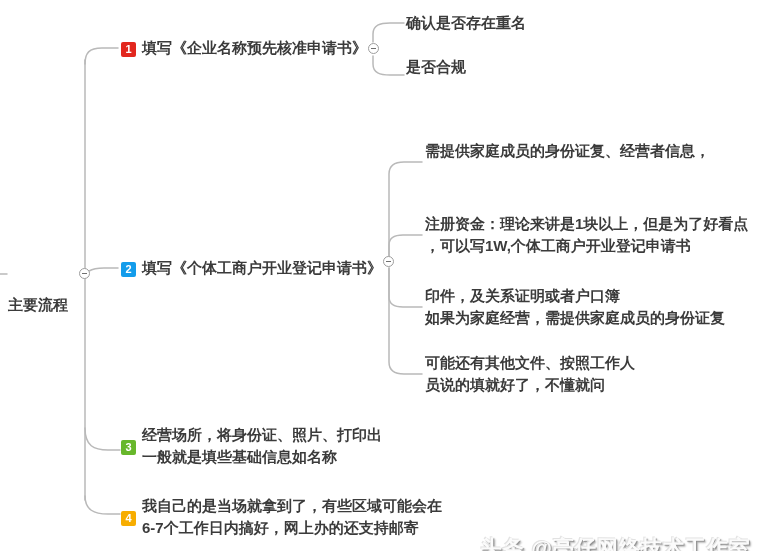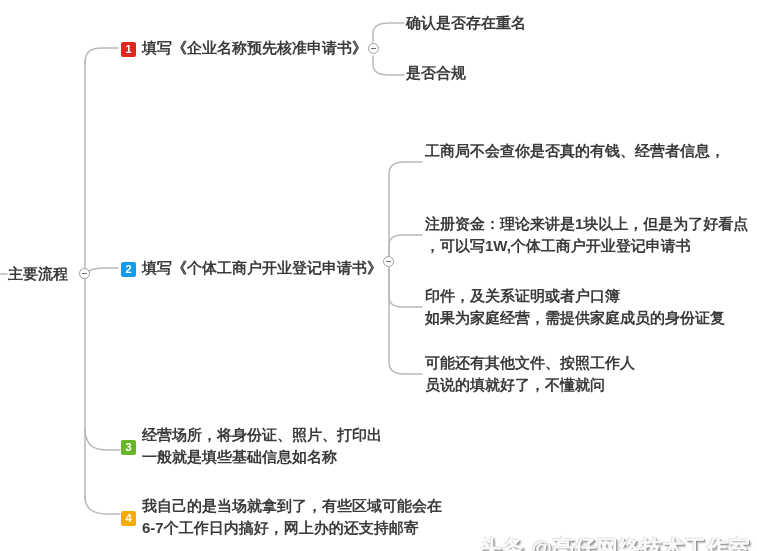--- a/index.html
+++ b/index.html
@@ -35,20 +35,21 @@
     text-align:center;
     flex:0 0 auto;
   }
   .root-node{
     position:absolute;
     font-size:15px;
     font-weight:bold;
     line-height:20px;
     color:#3b3b3b;
     white-space:nowrap;
+    margin-top:31px;
   }
   .toggle{
     position:absolute;
     width:11px;height:11px;
     box-sizing:border-box;
     border:1px solid #9e9e9e;
     border-radius:50%;
     background:#fff;
     display:flex;
     align-items:center;
@@ -111,36 +112,36 @@
     <div class="label">
       <div>填写《企业名称预先核准申请书》</div>
     </div>
   </div>
 
   <div class="node" style="left:406px;top:12px">
     <div class="label">
       <div>确认是否存在重名</div>
     </div>
   </div>
-  <div class="node" style="left:406px;top:62px">
+  <div class="node" style="left:406px;top:56px">
     <div class="label">
       <div>是否合规</div>
     </div>
   </div>
 
   <div class="node" style="left:121px;top:257px">
     <span class="badge" style="background: rgb(19, 156, 235);">2</span>
     <div class="label">
       <div>填写《个体工商户开业登记申请书》</div>
     </div>
   </div>
 
   <div class="node" style="left:425px;top:140px">
     <div class="label">
-      <div>工商局不会查你是否真的有钱、经营者信息，</div>
+      <div>需提供家庭成员的身份证复、经营者信息，</div>
     </div>
   </div>
   <div class="node" style="left:425px;top:213px">
     <div class="label">
       <div>注册资金：理论来讲是1块以上，但是为了好看点</div>
       <div>，可以写1W,个体工商户开业登记申请书</div>
     </div>
   </div>
   <div class="node" style="left:425px;top:285px">
     <div class="label">

